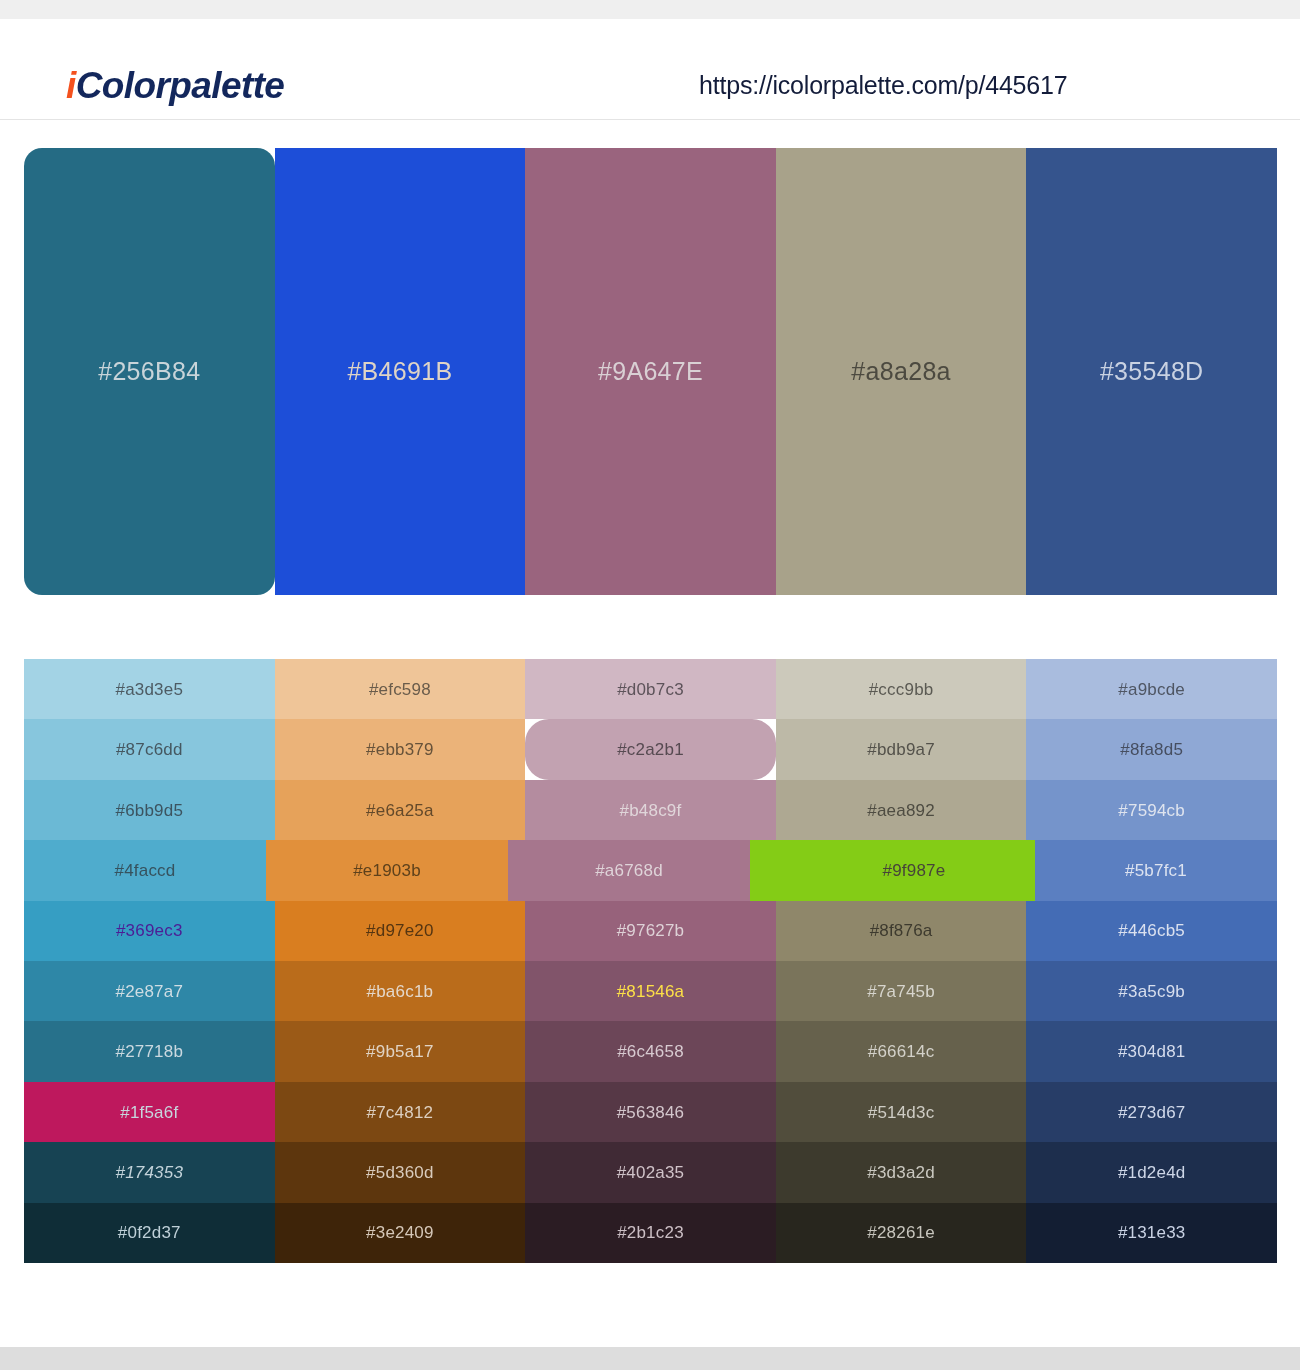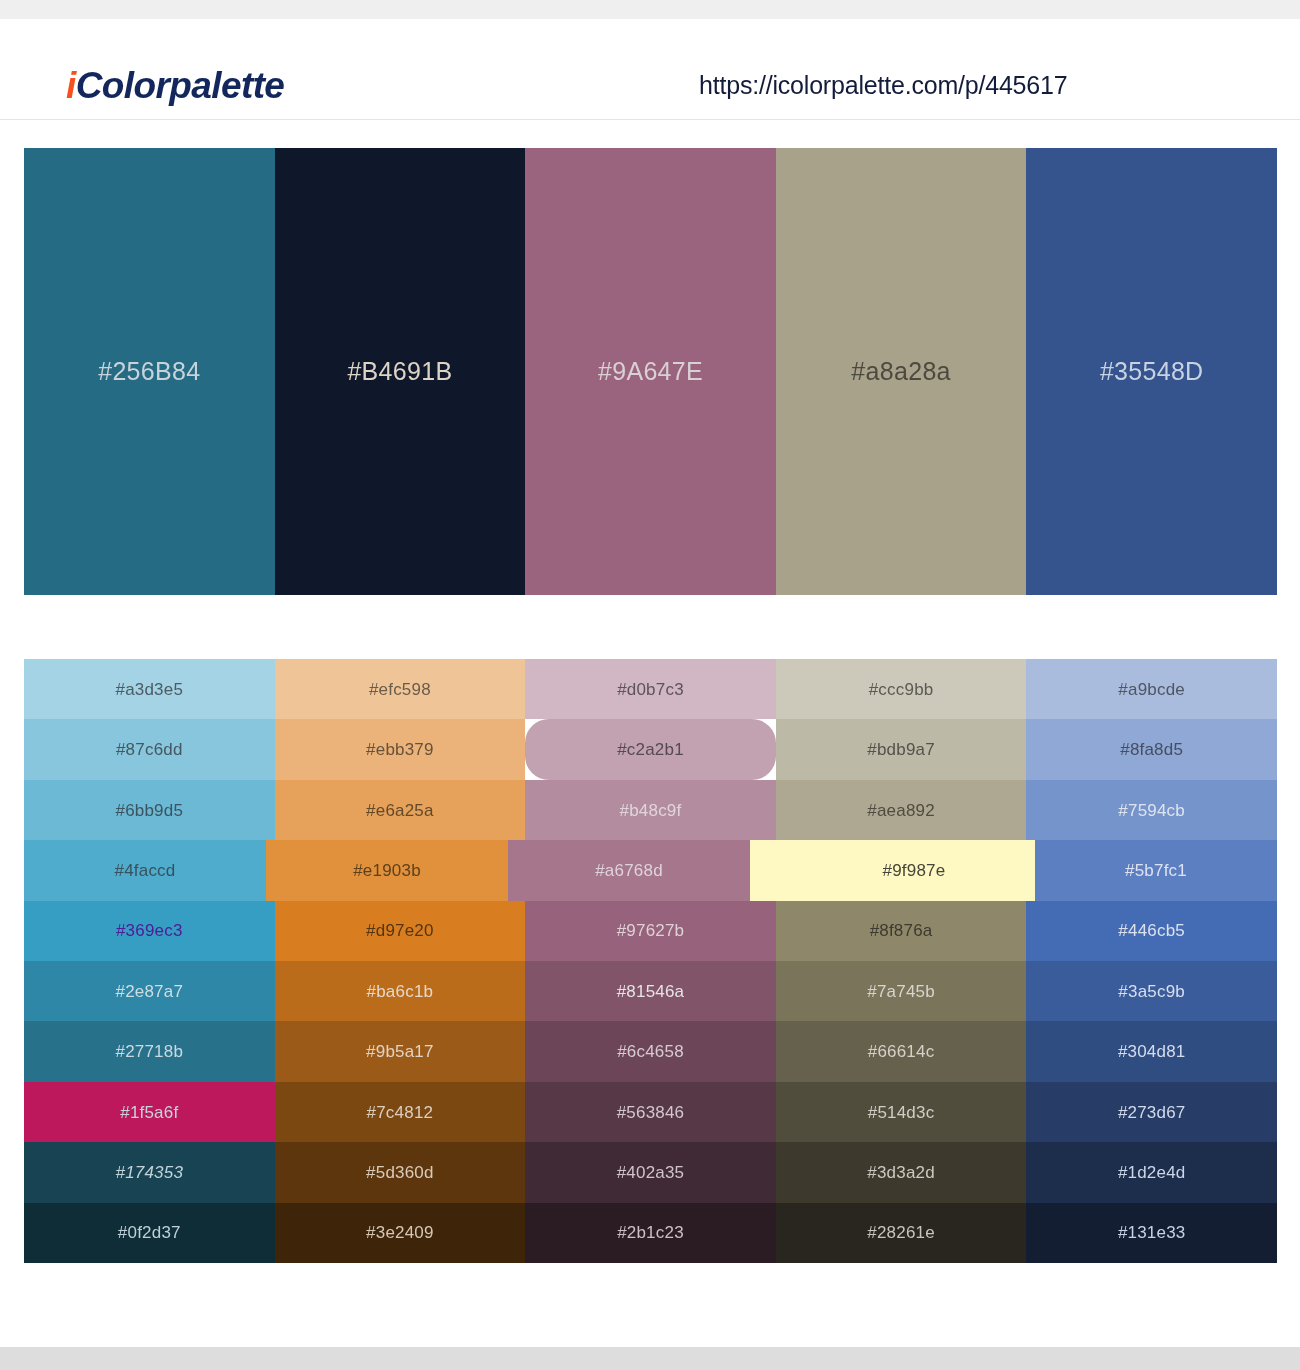--- a/index.html
+++ b/index.html
@@ -129,24 +129,24 @@
 <div class="top-band"></div>
 
 <div class="header">
   <div class="logo">
     <span class="logo-i">i</span><span class="logo-rest">Colorpalette</span>
   </div>
   <div class="page-url">https://icolorpalette.com/p/445617</div>
 </div>
 
 <div class="palette-strip">
-    <div class="palette-swatch" style="background: rgb(37, 107, 132);">
+    <div class="palette-swatch" style="background: rgb(37, 107, 132); border-radius: 18px;">
       <span class="swatch-label" style="color: rgb(200, 212, 217);">#256B84</span>
     </div>
-    <div class="palette-swatch" style="background: #0f172a;">
+    <div class="palette-swatch" style="background: #1d4ed8;">
       <span class="swatch-label" style="color: rgb(222, 212, 198);">#B4691B</span>
     </div>
     <div class="palette-swatch" style="background: rgb(154, 100, 126);">
       <span class="swatch-label" style="color: rgb(217, 208, 212);">#9A647E</span>
     </div>
     <div class="palette-swatch" style="background: rgb(168, 162, 138);">
       <span class="swatch-label" style="color: rgb(76, 74, 64);">#a8a28a</span>
     </div>
     <div class="palette-swatch" style="background: rgb(53, 84, 141);">
       <span class="swatch-label" style="color: rgb(201, 210, 226);">#35548D</span>
@@ -208,21 +208,21 @@
     <div class="shade-row">
       <div class="shade-cell" style="background: rgb(79, 172, 205);">
         <span class="shade-label" style="color: rgb(54, 82, 94);">#4faccd</span>
       </div>
       <div class="shade-cell" style="background: rgb(225, 144, 59);">
         <span class="shade-label" style="color: rgb(94, 65, 27);">#e1903b</span>
       </div>
       <div class="shade-cell" style="background: rgb(166, 118, 141);">
         <span class="shade-label" style="color: rgb(223, 212, 217);">#a6768d</span>
       </div>
-      <div class="shade-cell" style="background: #fef9c3; padding-left: 43px;">
+      <div class="shade-cell" style="background: #84cc16; padding-left: 43px;">
         <span class="shade-label" style="color: rgb(71, 69, 57);">#9f987e</span>
       </div>
       <div class="shade-cell" style="background: rgb(91, 127, 193);">
         <span class="shade-label" style="color: rgb(221, 227, 240);">#5b7fc1</span>
       </div>
     </div>
     <div class="shade-row">
       <div class="shade-cell" style="background: rgb(54, 158, 195);">
         <span class="shade-label" style="color: #4c1d95;">#369ec3</span>
       </div>
@@ -240,21 +240,21 @@
       </div>
     </div>
     <div class="shade-row">
       <div class="shade-cell" style="background: rgb(46, 135, 167);">
         <span class="shade-label" style="color: rgb(207, 221, 227);">#2e87a7</span>
       </div>
       <div class="shade-cell" style="background: rgb(186, 108, 27);">
         <span class="shade-label" style="color: rgb(228, 216, 203);">#ba6c1b</span>
       </div>
       <div class="shade-cell" style="background: rgb(129, 84, 106);">
-        <span class="shade-label" style="color: #e5e5e5;">#81546a</span>
+        <span class="shade-label" style="color: #fde047;">#81546a</span>
       </div>
       <div class="shade-cell" style="background: rgb(122, 116, 91);">
         <span class="shade-label" style="color: rgb(215, 213, 205);">#7a745b</span>
       </div>
       <div class="shade-cell" style="background: rgb(58, 92, 155);">
         <span class="shade-label" style="color: rgb(216, 223, 238);">#3a5c9b</span>
       </div>
     </div>
     <div class="shade-row">
       <div class="shade-cell" style="background: rgb(39, 113, 139);">

